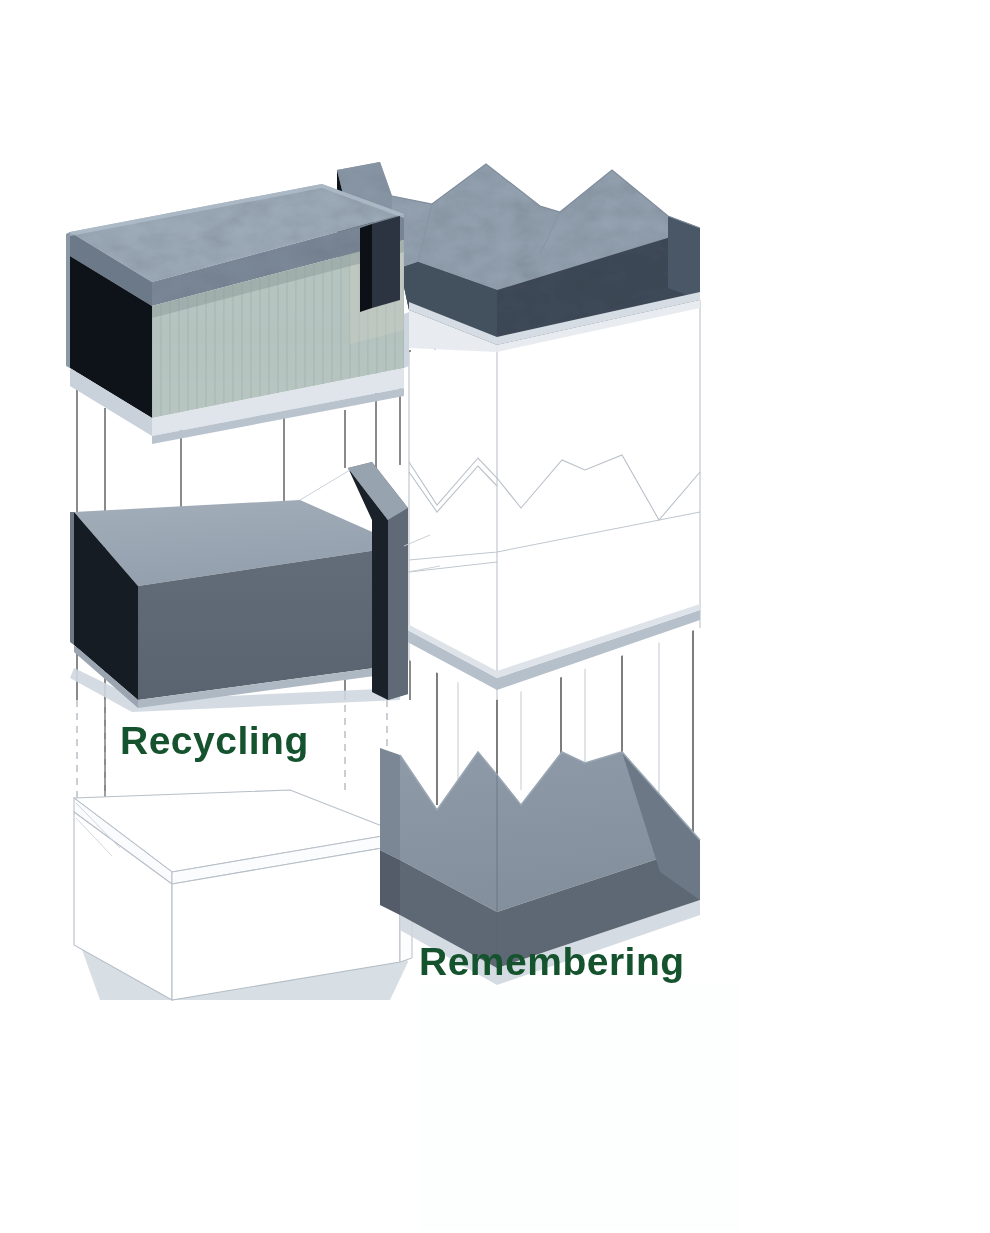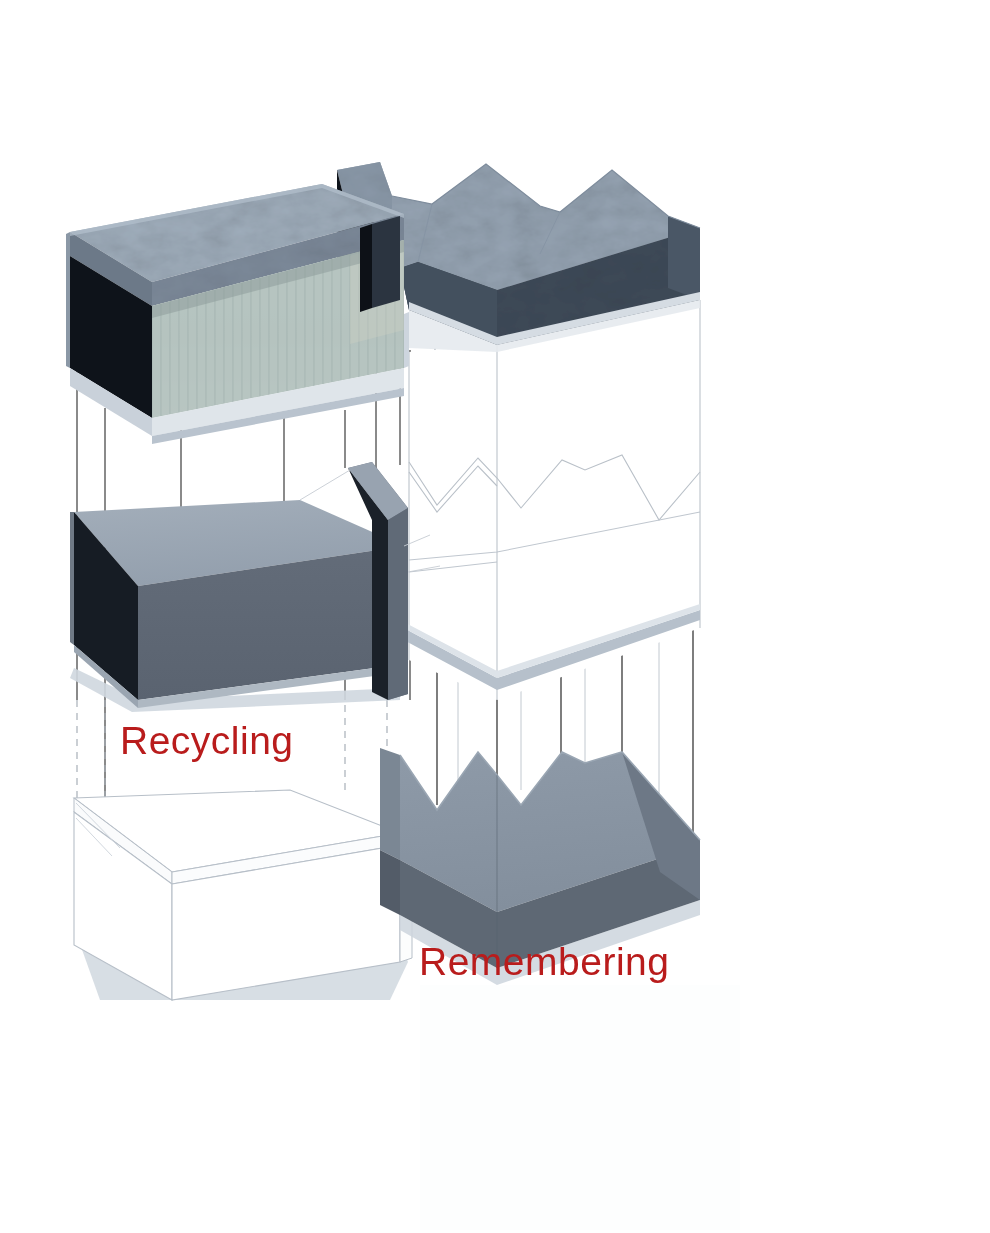--- a/index.html
+++ b/index.html
@@ -3,22 +3,22 @@
 <meta charset="utf-8">
 <style>
   html,body{margin:0;padding:0;background:#ffffff;}
   body{width:990px;height:1233px;overflow:hidden;
        font-family:"Liberation Sans","DejaVu Sans",sans-serif;}
   #stage{position:relative;width:990px;height:1233px;background:#ffffff;}
   #scene{position:absolute;inset:0;}
   .label{
     position:absolute;
     font-family:"Liberation Sans","DejaVu Sans",sans-serif;
-    font-weight:400;
-    color:#b91c1c;
+    font-weight:700;
+    color:#14532d;
     white-space:nowrap;
     letter-spacing:0.5px;
     -webkit-font-smoothing:antialiased;
   }
   #label-recycling{left:120px;top:719px;font-size:39px;}
   #label-remembering{left:419px;top:940px;font-size:39px;}
 </style>
 </head>
 <body>
 

